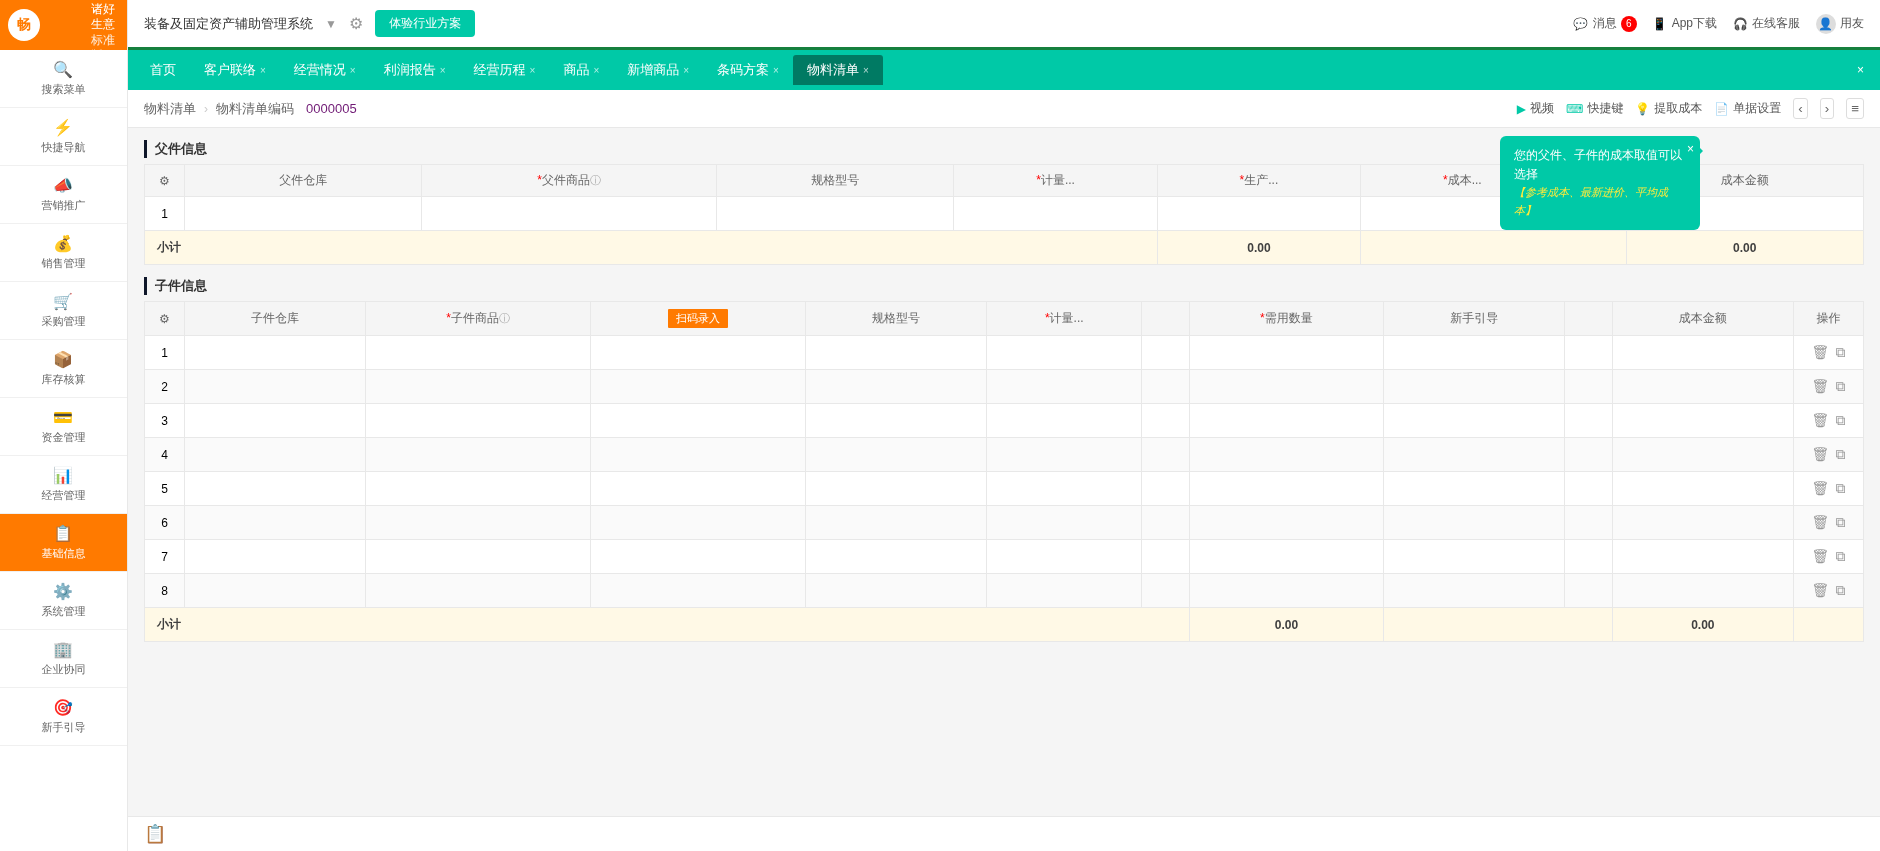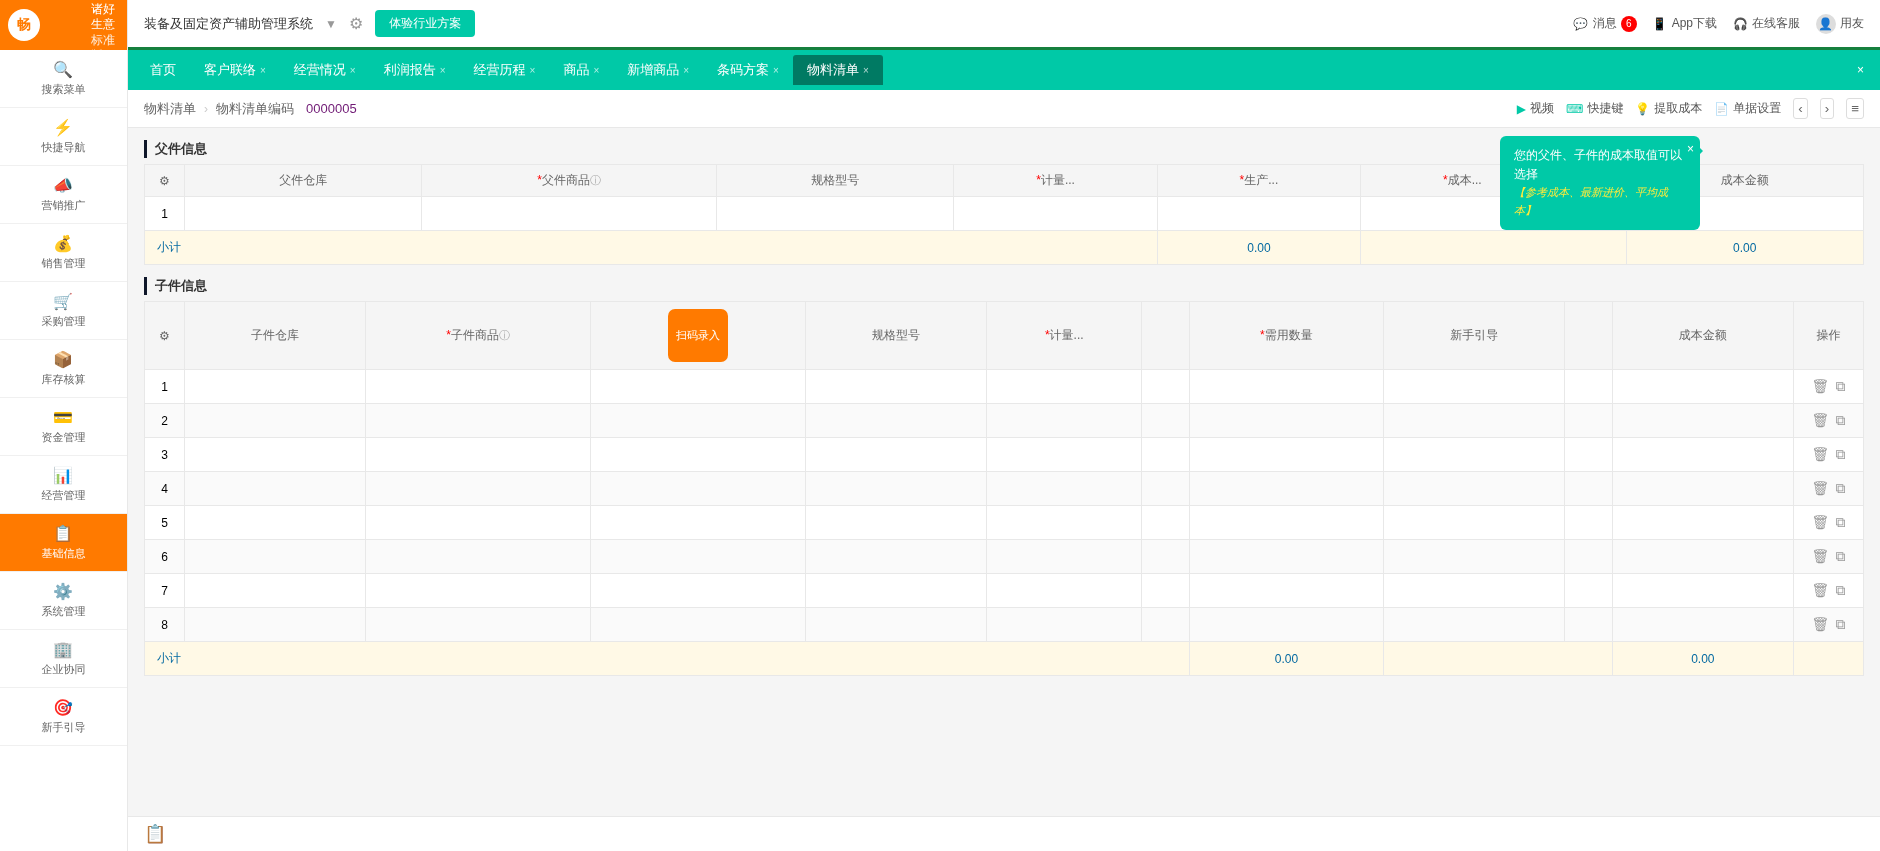--- a/index.html
+++ b/index.html
@@ -190,34 +190,34 @@
     }
     .data-table td {
       border: 1px solid #e8e8e8;
       padding: 6px 8px;
       height: 34px;
       text-align: center;
     }
     .data-table tr:nth-child(even) td { background: #fafafa; }
     .subtotal-row td {
       background: #fff9e6 !important;
-      font-weight: 400;
-      color: #0369a1;
+      font-weight: 700;
+      color: #404040;
       margin-top: 10px;
     }
     .subtotal-label { text-align: left !important; padding-left: 12px !important; }
 
     .required { color: #f00; }
 
     .scan-btn {
       background: #ff7a00;
       color: #fff;
       border: none;
-      border-radius: 7px;
-      padding: 19px 8px;
+      border-radius: 1px;
+      padding: 2px 8px;
       font-size: 11px;
       cursor: pointer;
     }
 
     .op-icon { color: #999; cursor: pointer; font-size: 14px; margin: 0 3px; }
 
     .info-icon { color: #aaa; font-size: 11px; cursor: pointer; }
 
     
     .bottom-bar {

